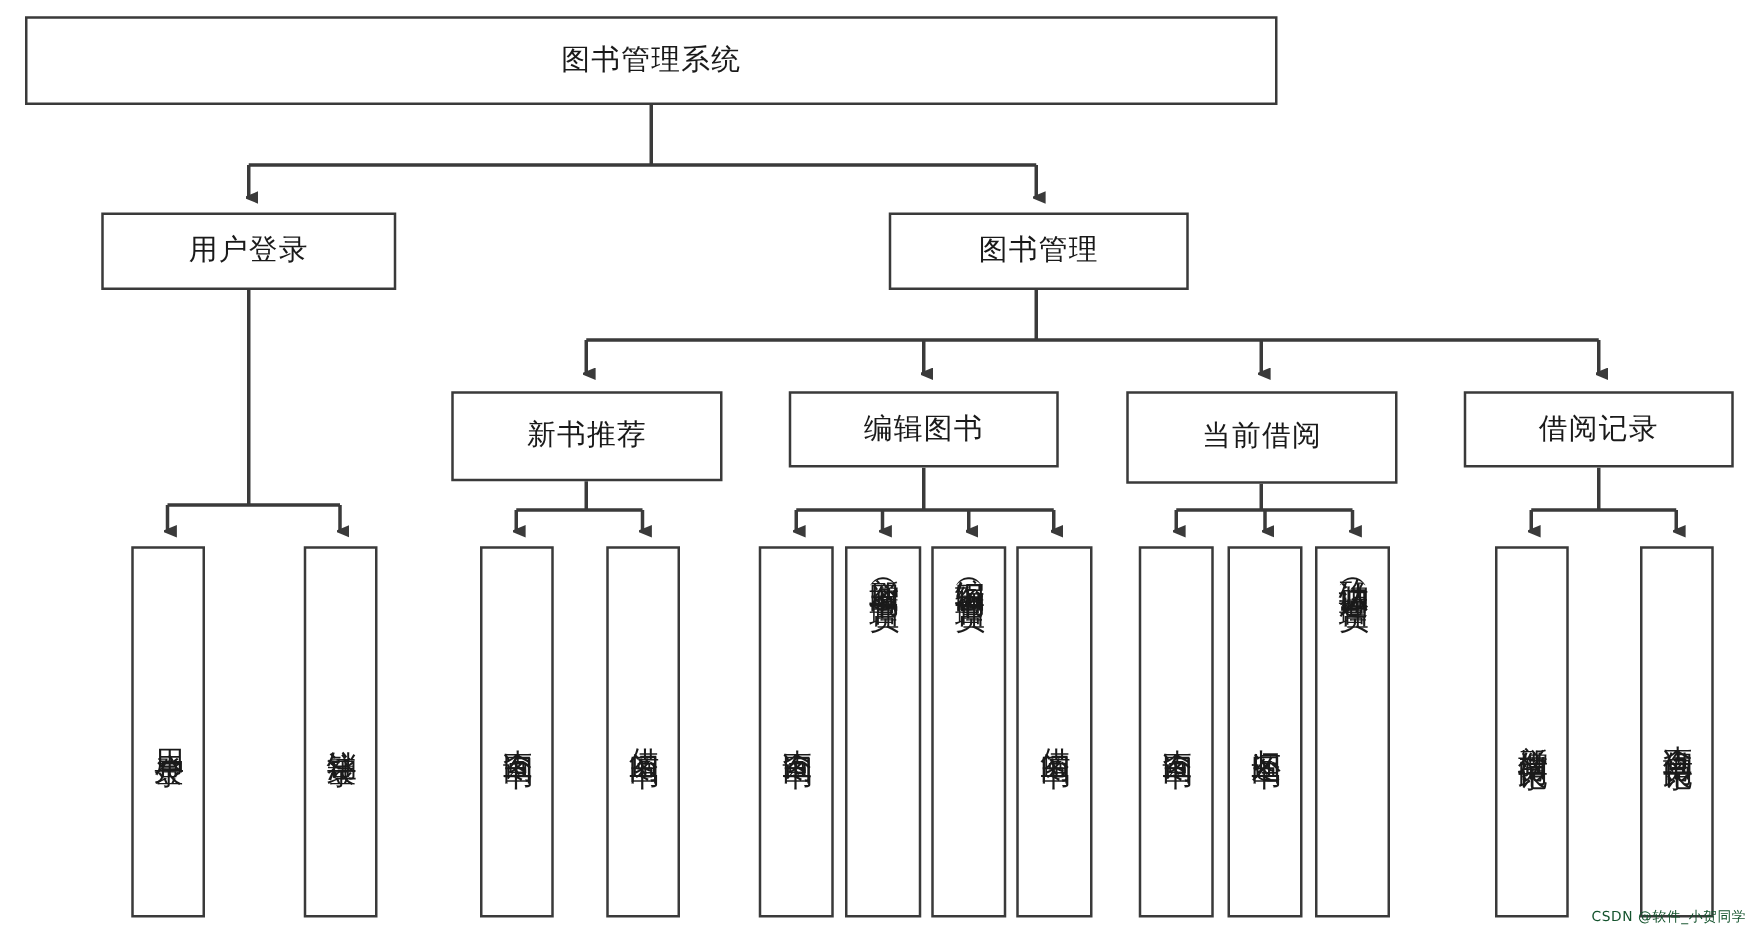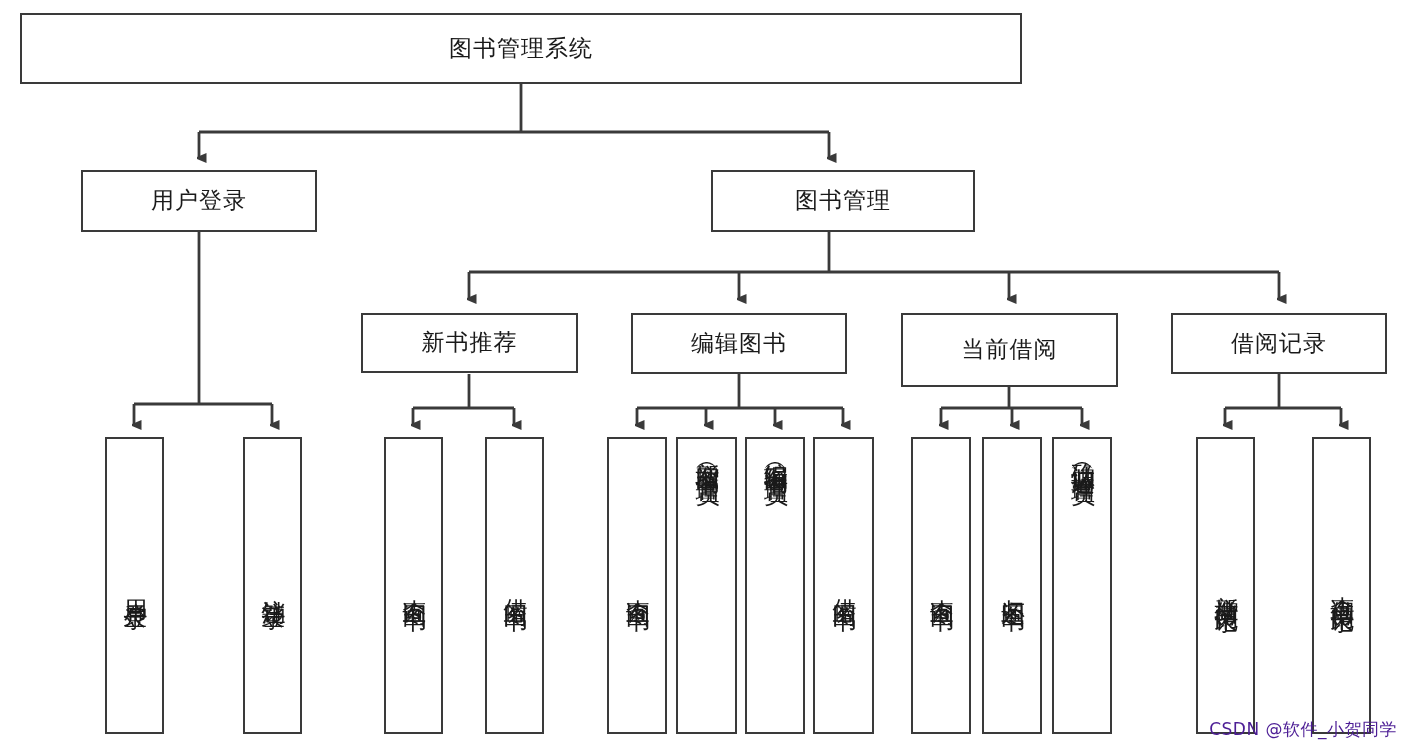--- a/index.html
+++ b/index.html
@@ -65,22 +65,22 @@
     justify-content: center;
   }
   .vwrap.top {
     align-items: flex-start;
     padding-top: 4px;
   }
   .watermark {
     position: absolute;
     right: 8px;
     bottom: 6px;
-    font-size: 17px;
-    color: #4c1d95;
+    font-size: 11px;
+    color: #14532d;
     letter-spacing: 0.5px;
     white-space: nowrap;
     pointer-events: none;
     margin-left: 32px;
   }
 </style>
 </head>
 <body>
 
 <div id="canvas">
@@ -136,26 +136,26 @@
   </svg>
 
   <div class="node node-h node-root" id="node-root" style="left: 20px; top: 13px; width: 1002px; height: 71px;">
     <span>图书管理系统</span>
   </div>
 
   <div id="level2-layer">
       <div class="node node-h" style="left: 81px; top: 170px; width: 236px; height: 62px;">
         <span>用户登录</span>
       </div>
-      <div class="node node-h" style="left: 711px; top: 170px; width: 264px; height: 62px;">
+      <div class="node node-h" style="left: 711px; top: 170px; width: 240px; height: 62px;">
         <span>图书管理</span>
       </div>
     </div>
   <div id="level3-layer">
-      <div class="node node-h" style="left: 361px; top: 313px; width: 217px; height: 60px;">
+      <div class="node node-h" style="left: 361px; top: 313px; width: 217px; height: 72px;">
         <span>新书推荐</span>
       </div>
       <div class="node node-h" style="left: 631px; top: 313px; width: 216px; height: 61px;">
         <span>编辑图书</span>
       </div>
       <div class="node node-h" style="left: 901px; top: 313px; width: 217px; height: 74px;">
         <span>当前借阅</span>
       </div>
       <div class="node node-h" style="left: 1171px; top: 313px; width: 216px; height: 61px; text-align: center;">
         <span>借阅记录</span>

